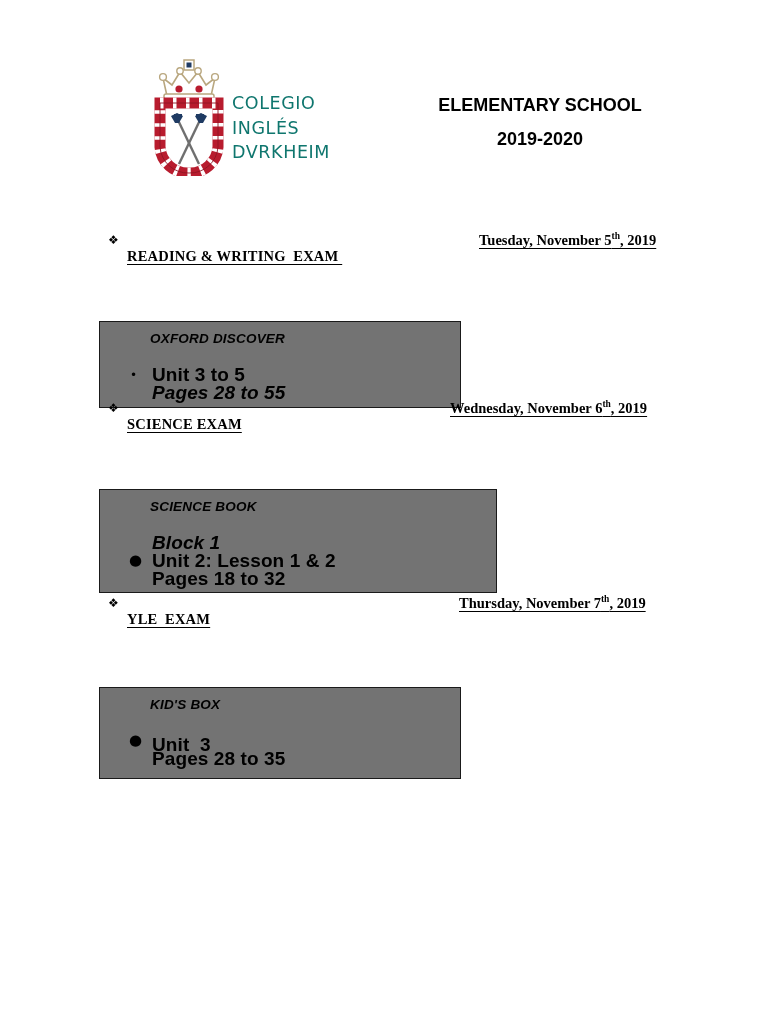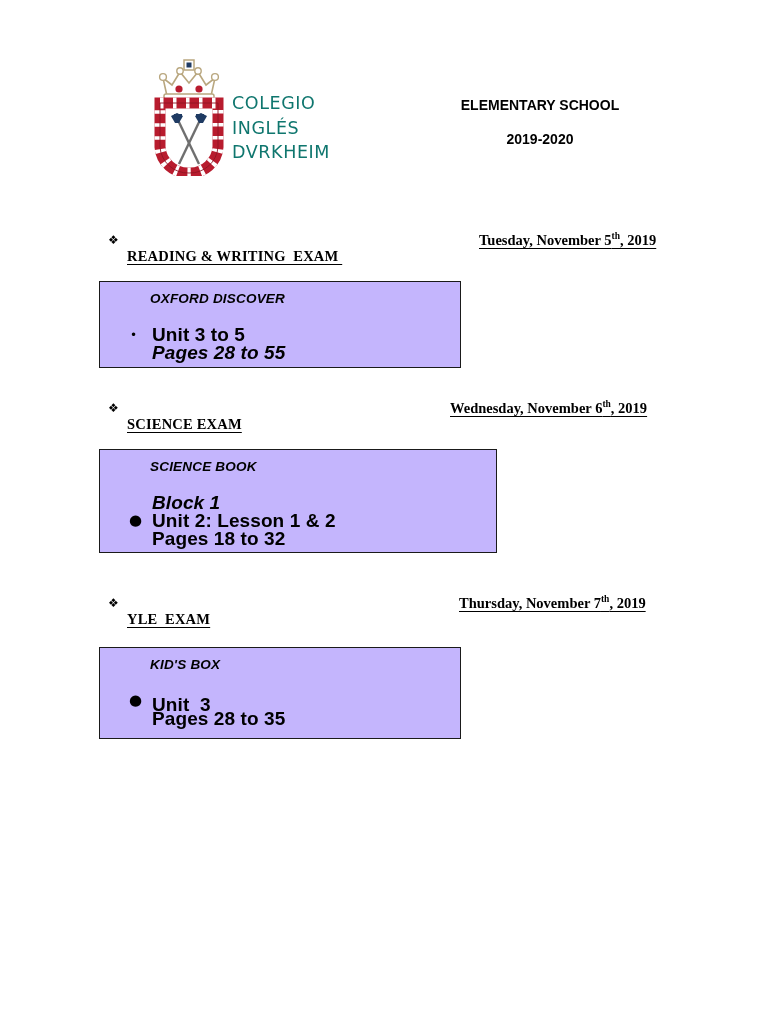--- a/index.html
+++ b/index.html
@@ -62,21 +62,21 @@
   .logo-wordmark div { white-space: nowrap; }
 
   .school-head {
     position: absolute;
     left: 412px;
     top: 88px;
     width: 256px;
     text-align: center;
     font-family: "Liberation Sans", sans-serif;
     font-weight: bold;
-    font-size: 14px;
+    font-size: 18px;
     line-height: 34px;
     color: #000000;
   }
   .school-head div { white-space: nowrap; }
 
   
   .exam-row {
     position: absolute;
     left: 0;
     width: 768px;
@@ -122,21 +122,22 @@
     font-size: 9.5px;
     vertical-align: super;
     line-height: 0;
   }
 
   
   .book-box {
     position: absolute;
     box-sizing: border-box;
     border: 1.4px solid #1a1a1a;
-    background: #c4b5fd;
+    background: #737373;
+    margin-top: 40px;
   }
 
   .book-title {
     position: absolute;
     font-family: "Liberation Sans", sans-serif;
     font-weight: bold;
     font-style: italic;
     font-size: 13.5px;
     line-height: 17px;
     letter-spacing: 0.2px;

